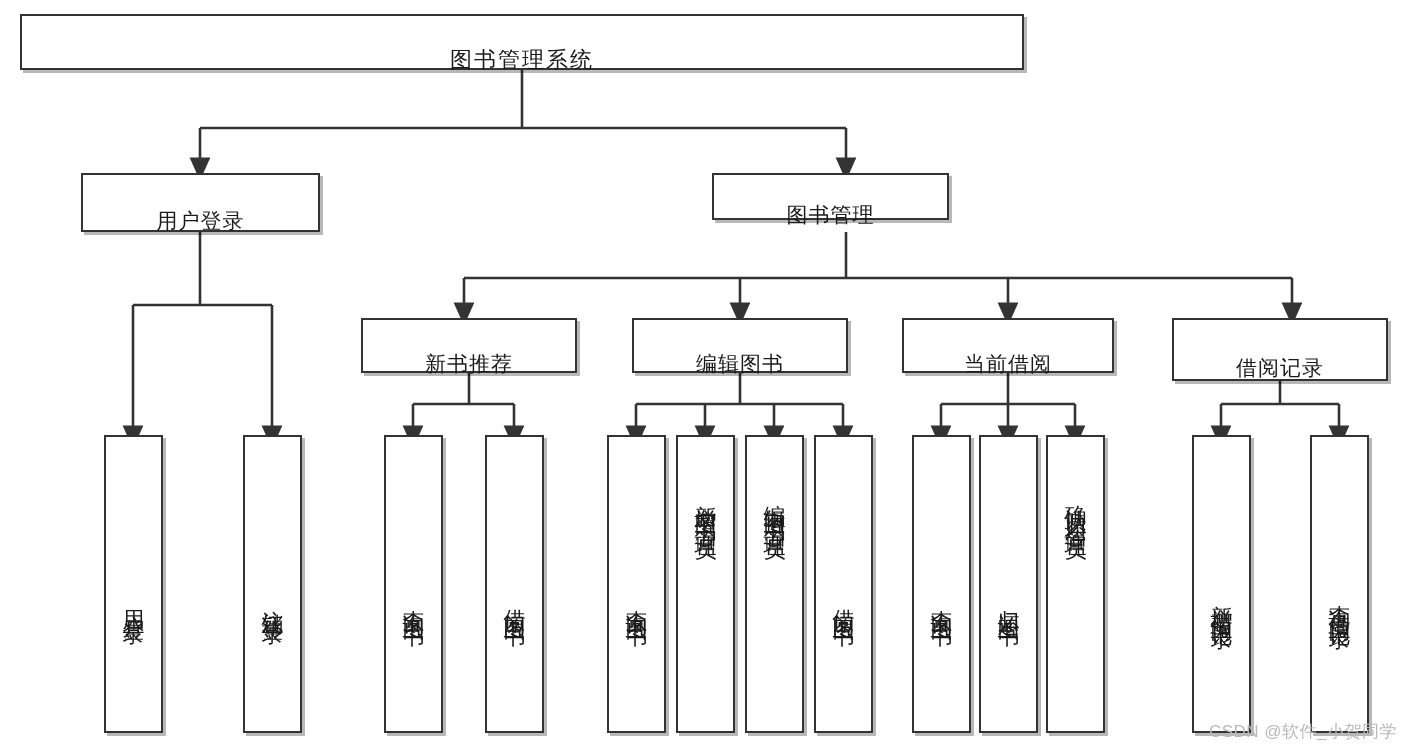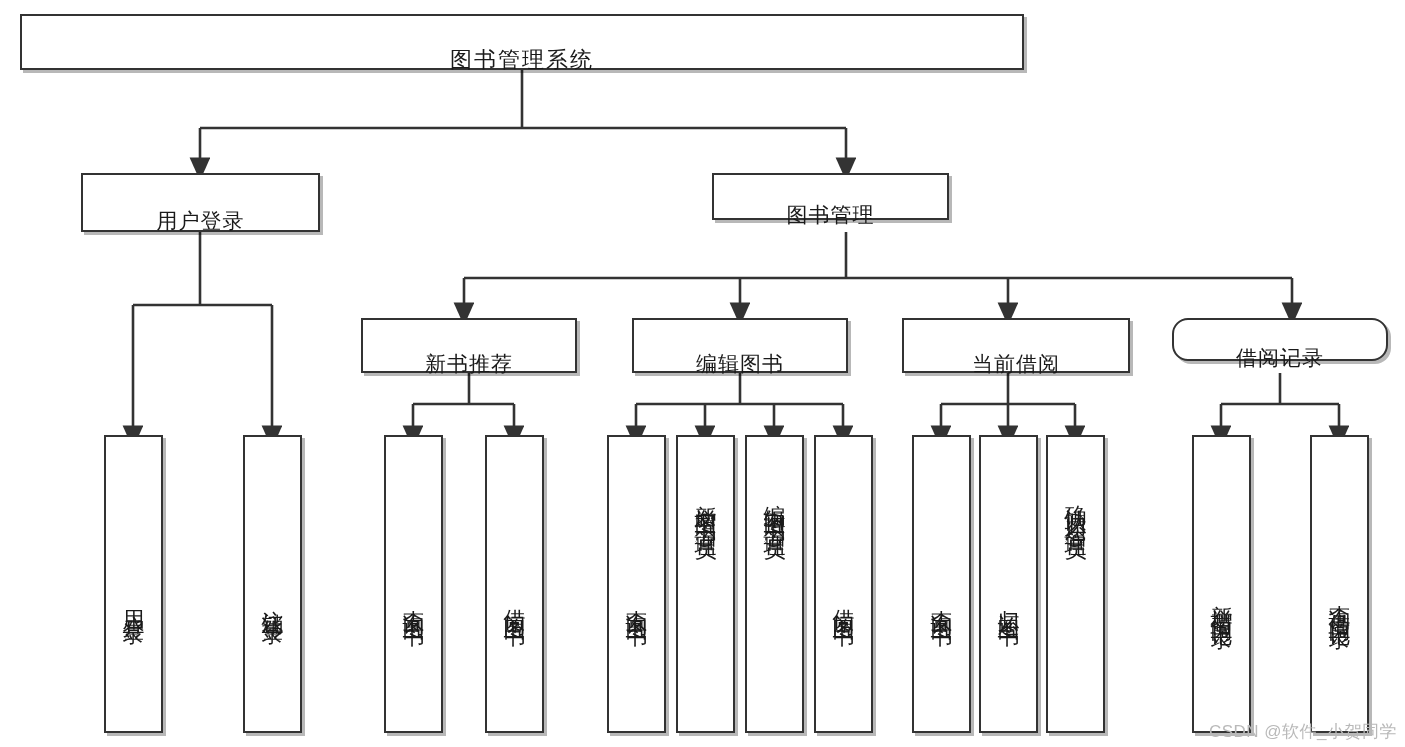--- a/index.html
+++ b/index.html
@@ -151,24 +151,24 @@
   <div class="node horiz" style="left:712px; top:173px; width:237px; height:47px;">
     <span class="label">图书管理</span>
   </div>
 
   <div class="node horiz" style="left:361px; top:318px; width:216px; height:55px;">
     <span class="label">新书推荐</span>
   </div>
   <div class="node horiz" style="left:632px; top:318px; width:216px; height:55px;">
     <span class="label">编辑图书</span>
   </div>
-  <div class="node horiz" style="left:902px; top:318px; width:228px; height:55px;">
+  <div class="node horiz" style="left:902px; top:318px; width:212px; height:55px;">
     <span class="label">当前借阅</span>
   </div>
-  <div class="node horiz" style="left:1172px; top:318px; width:216px; height:43px;border-radius:16px;">
+  <div class="node horiz" style="left:1172px; top:318px; width:216px; height:63px;">
     <span class="label">借阅记录</span>
   </div>
 
   <div class="node vert center" style="left:104px; top:435px; width:59px; height:298px;">
     <span class="label">用户登录</span>
   </div>
   <div class="node vert center" style="left:243px; top:435px; width:59px; height:298px;">
     <span class="label">注销登录</span>
   </div>
 

